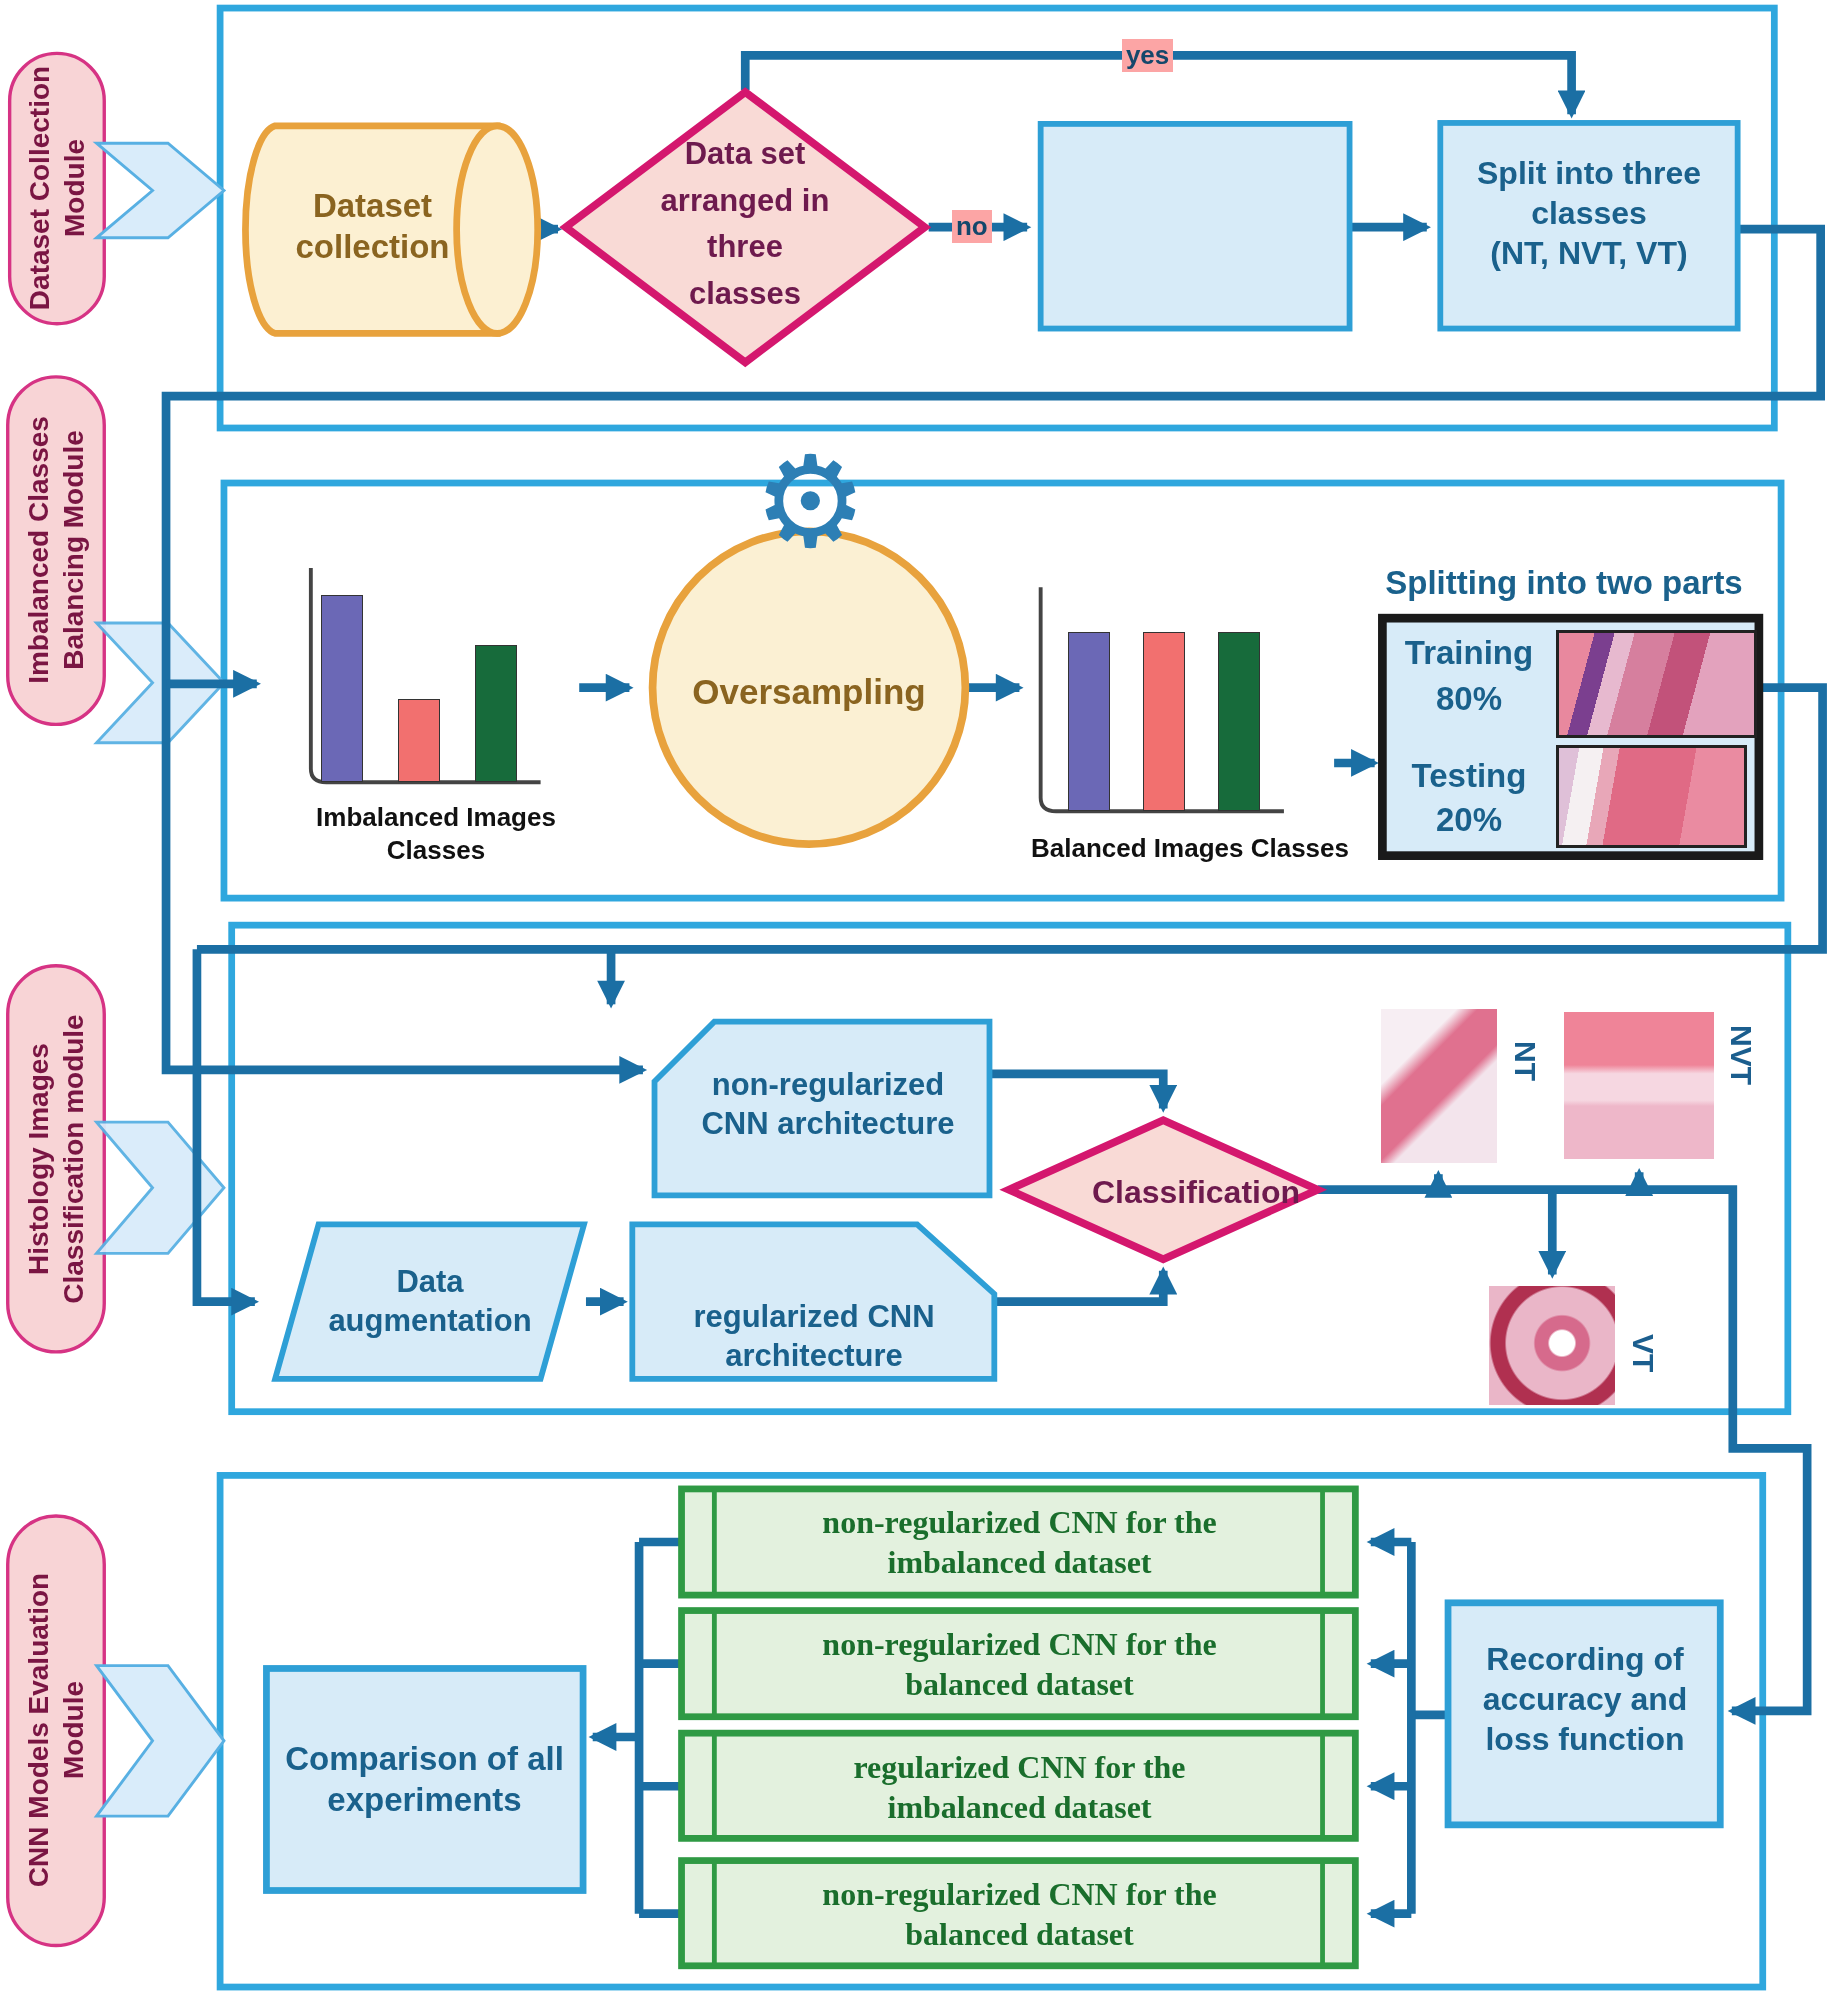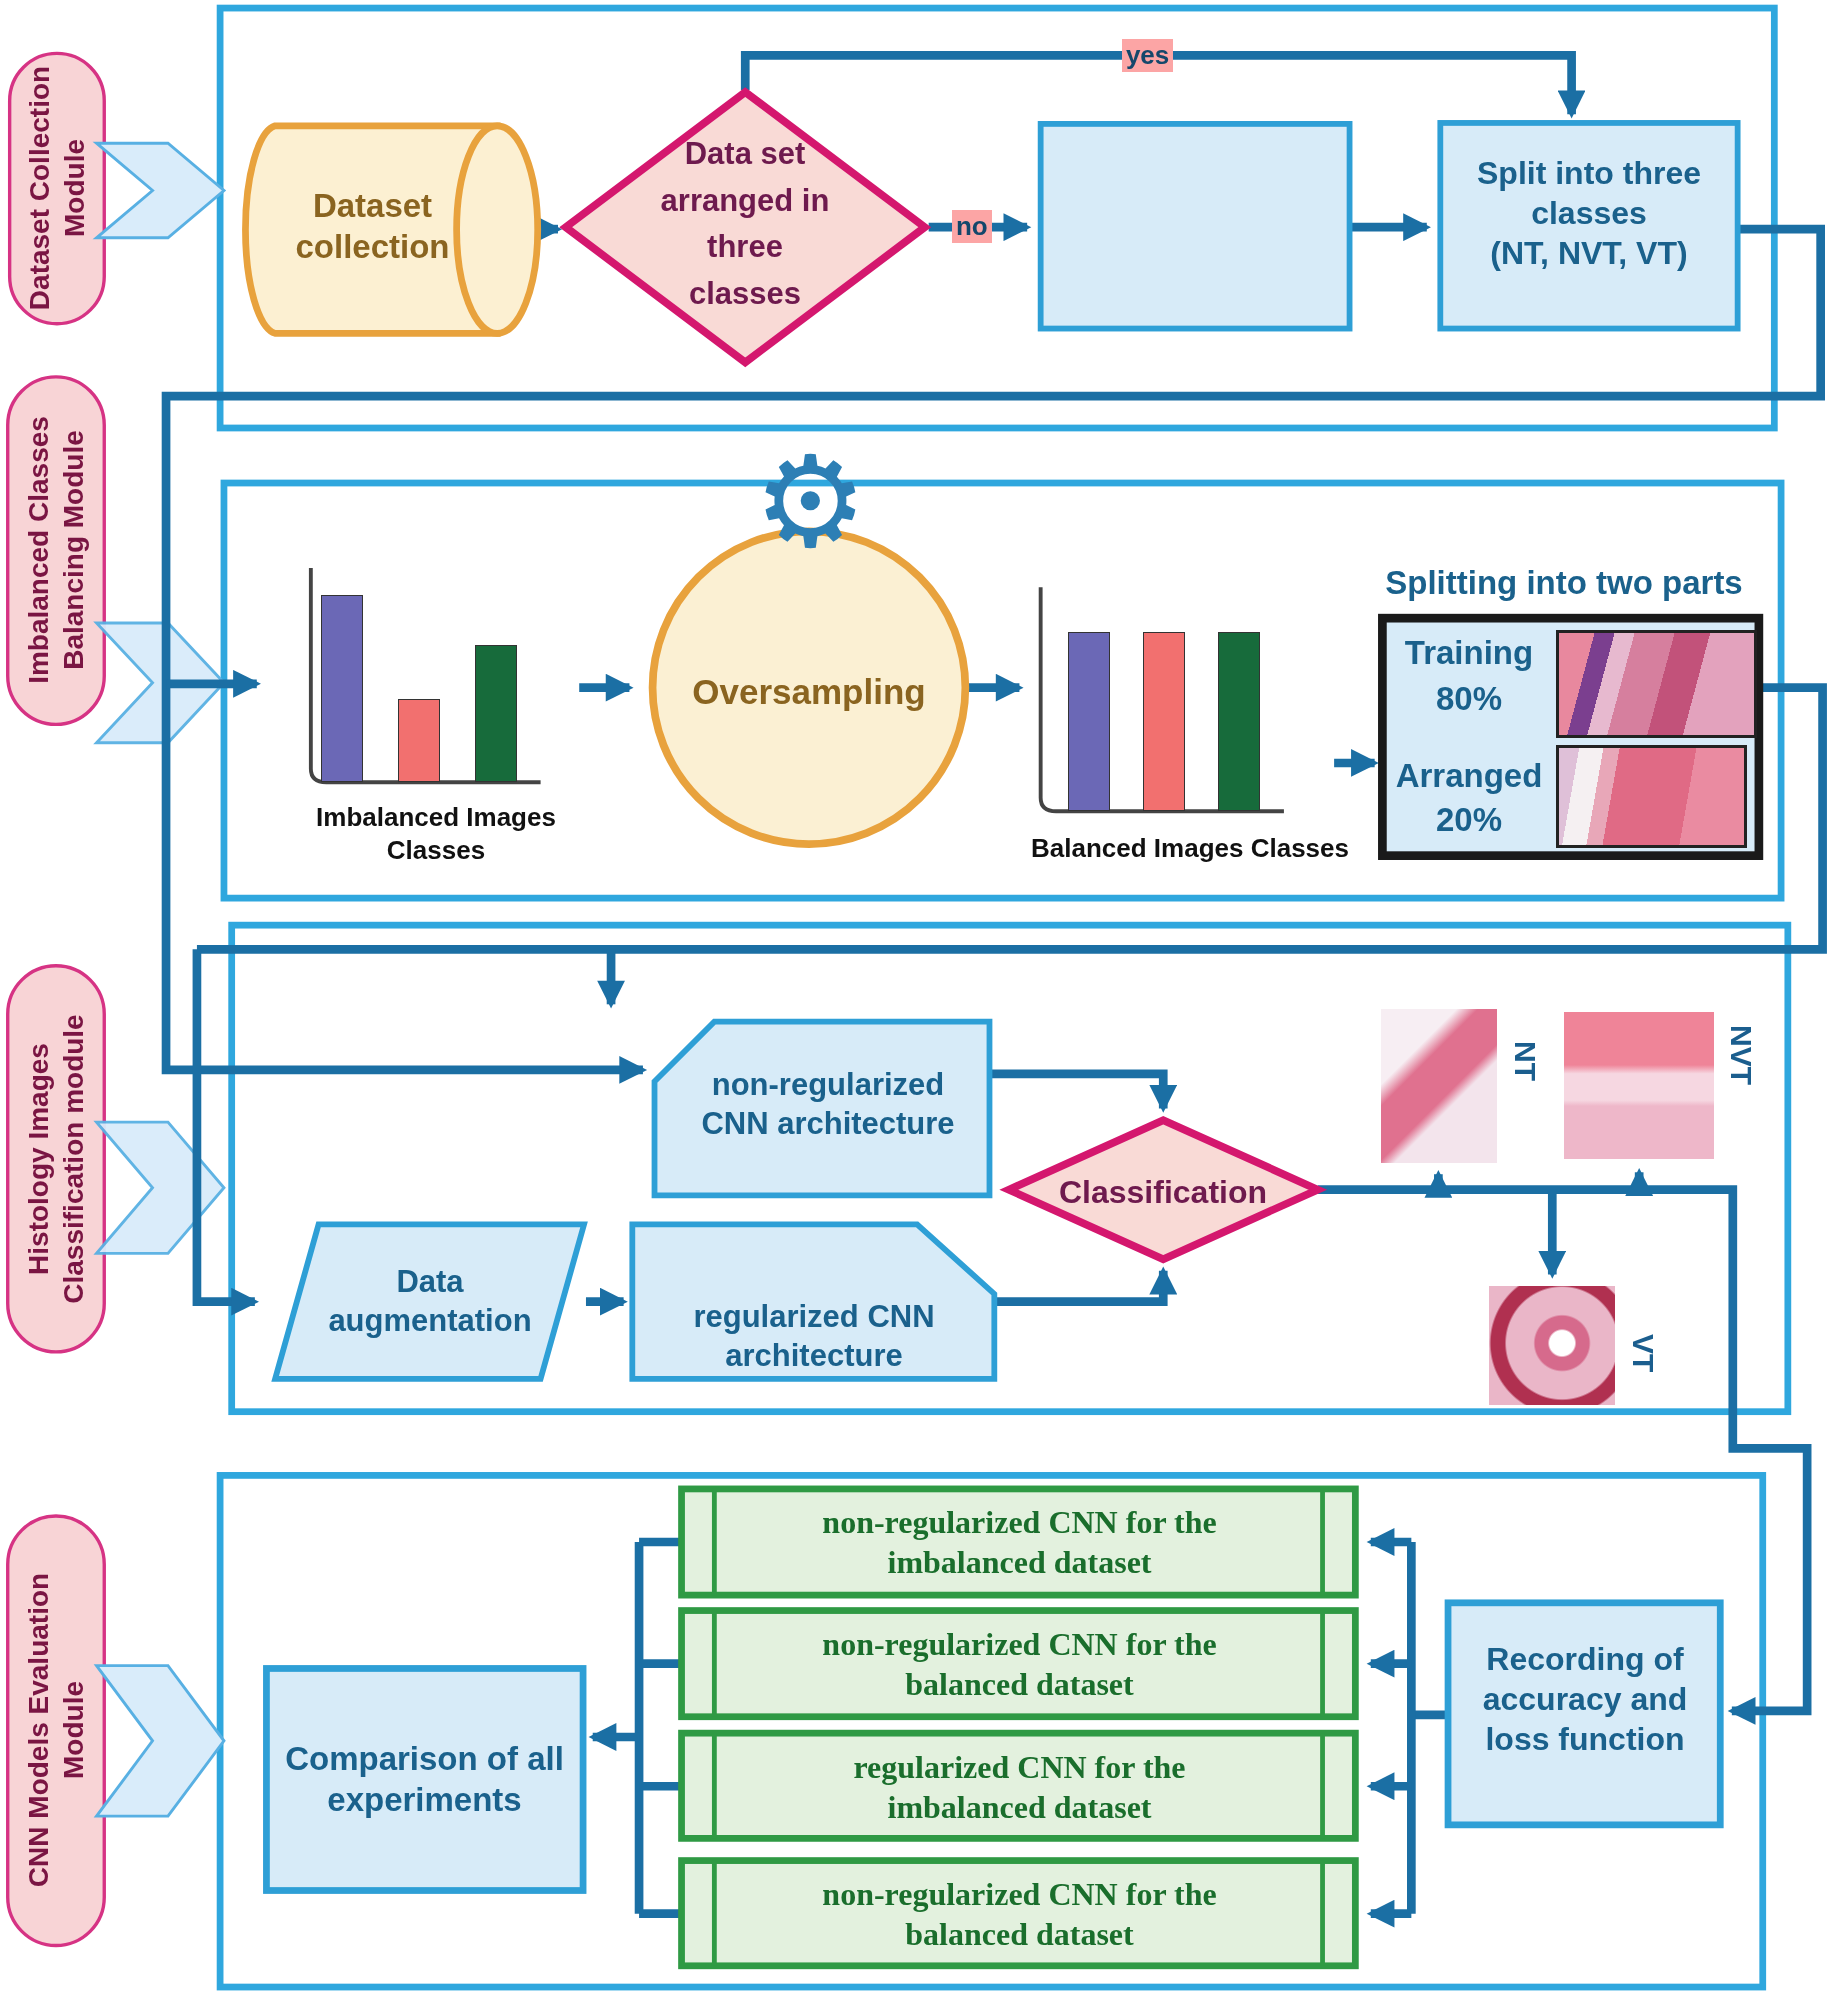--- a/index.html
+++ b/index.html
@@ -181,36 +181,36 @@
       <div>classes</div>
       <div>(NT, NVT, VT)</div>
     </div>
 
   <div class="lbl caption" style="left:272px;top:801px;width:328px;">Imbalanced Images Classes</div>
   <div class="lbl" style="left:664px;top:670px;width:290px;font-size:35px;color:#8A6420;">Oversampling</div>
   <div class="lbl caption" style="left:1026px;top:832px;width:328px;">Balanced Images Classes</div>
   <div class="lbl blue-txt" style="left:1371px;top:562px;width:386px;font-size:33px;">Splitting into two parts</div>
   <div class="lbl blue-txt" style="left:1388px;top:632px;width:162px;font-size:33px;">Training</div>
   <div class="lbl blue-txt" style="left:1388px;top:678px;width:162px;font-size:33px;">80%</div>
-  <div class="lbl blue-txt" style="left:1388px;top:755px;width:162px;font-size:33px;">Arranged</div>
+  <div class="lbl blue-txt" style="left:1388px;top:755px;width:162px;font-size:33px;">Testing</div>
   <div class="lbl blue-txt" style="left:1388px;top:799px;width:162px;font-size:33px;">20%</div>
 
   <div class="lbl blue-txt" style="left:290px;top:1263px;width:280px;font-size:31px;">
     <div>Data</div>
       <div>augmentation</div>
     </div>
   <div class="lbl blue-txt" style="left:676px;top:1066px;width:304px;font-size:31px;">
     <div>non-regularized</div>
       <div>CNN architecture</div>
     </div>
   <div class="lbl blue-txt" style="left:645px;top:1298px;width:338px;font-size:31px;">
     <div>regularized CNN</div>
       <div>architecture</div>
     </div>
-  <div class="lbl" style="left:1028px;top:1172px;width:270px;font-size:32px;color:#6E1A4E;text-align:center;">Classification</div>
+  <div class="lbl" style="left:1061px;top:1172px;width:270px;font-size:32px;color:#6E1A4E;text-align:center;">Classification</div>
   <div class="vert" style="position:absolute;left:1508px;top:1041px;height:116px;">NT</div>
   <div class="vert" style="position:absolute;left:1724px;top:1025px;height:145px;">NVT</div>
   <div class="vert" style="position:absolute;left:1626px;top:1334px;height:87px;">VT</div>
 
   <div class="lbl blue-txt" style="left:270px;top:1738px;width:309px;font-size:33px;">
     <div>Comparison of all</div>
       <div>experiments</div>
     </div>
   <div class="lbl serif-green" style="left:691px;top:1502px;width:657px;">
     <div>non-regularized CNN for the</div>

